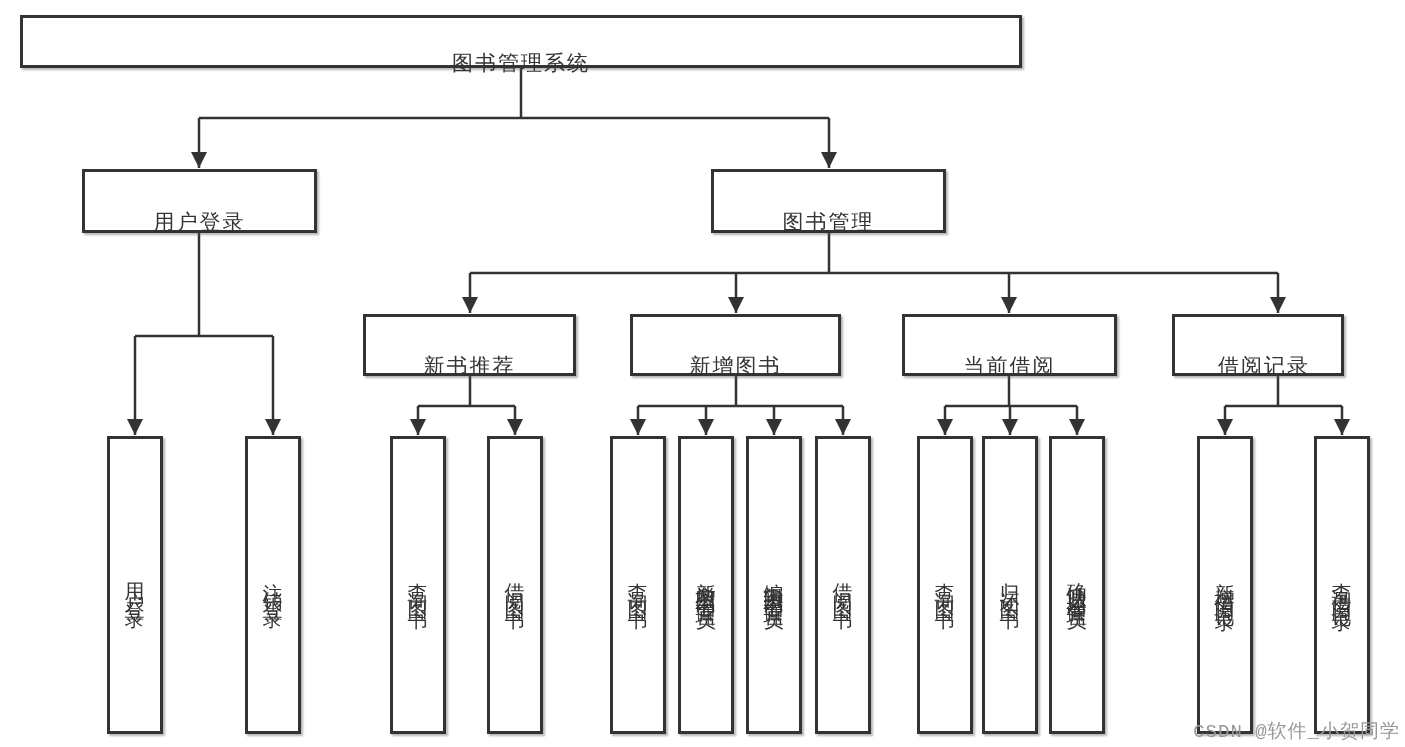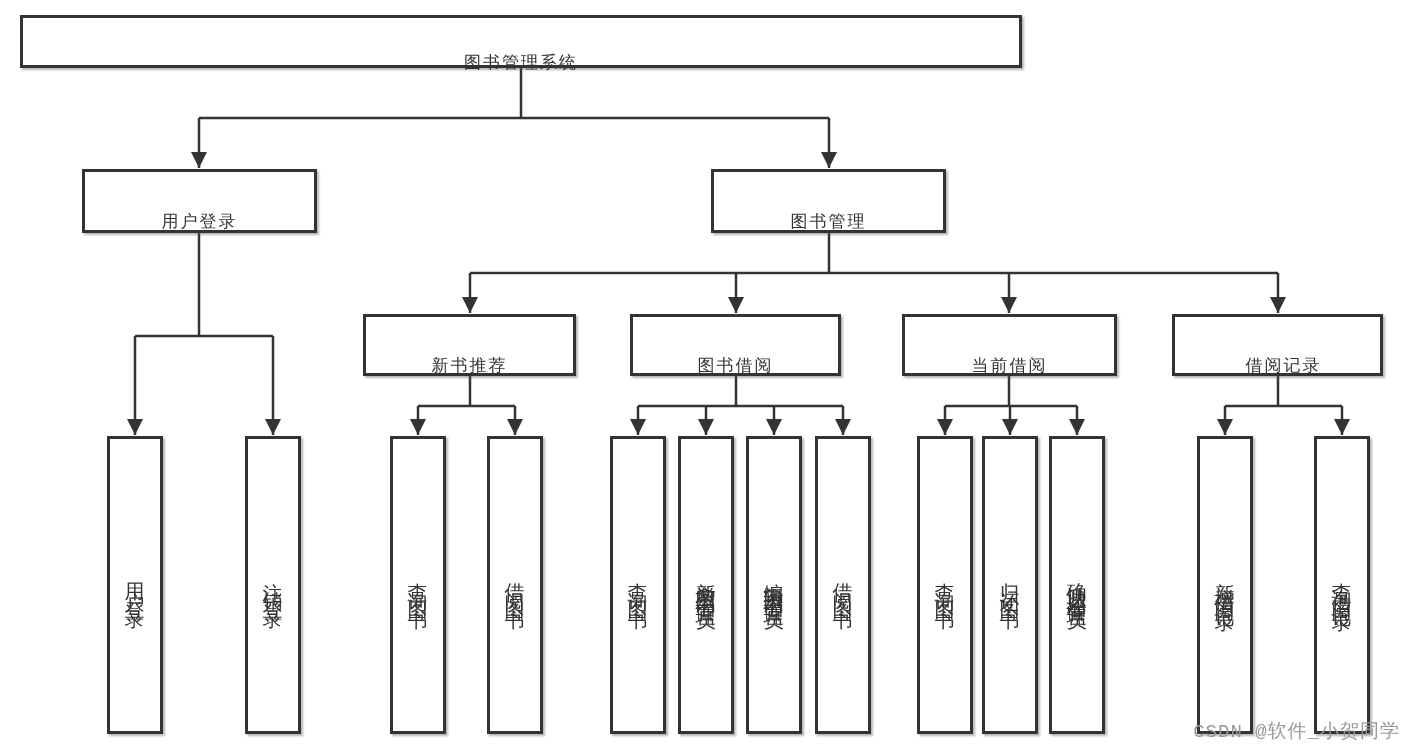--- a/index.html
+++ b/index.html
@@ -27,21 +27,21 @@
     background: #ffffff;
     border: 3px solid #333333;
     color: #333333;
     display: flex;
     align-items: center;
     justify-content: center;
     z-index: 1;
     box-shadow: 1.5px 1.5px 2px rgba(90,90,90,0.45);
   }
   .hlabel {
-    font-size: 17px;
+    font-size: 21px;
     letter-spacing: 2px;
     white-space: nowrap;
     line-height: 1;
     margin-top: 41px;
   }
   .leaf .vlabel {
     writing-mode: vertical-rl;
     text-orientation: mixed;
     font-size: 20px;
     letter-spacing: 9px;
@@ -123,26 +123,26 @@
     <span class="hlabel">用户登录</span>
   </div>
   <div class="box" style="left:711px; top:169px; width:235px; height:64px;">
     <span class="hlabel">图书管理</span>
   </div>
 
   <div class="box" style="left:363px; top:314px; width:213px; height:62px;">
     <span class="hlabel">新书推荐</span>
   </div>
   <div class="box" style="left:630px; top:314px; width:211px; height:62px;">
-    <span class="hlabel">图书借阅</span>
+    <span class="hlabel">新增图书</span>
   </div>
   <div class="box" style="left:902px; top:314px; width:215px; height:62px;text-align:right;">
     <span class="hlabel">当前借阅</span>
   </div>
-  <div class="box" style="left:1172px; top:314px; width:211px; height:62px;padding-left:12px;">
+  <div class="box" style="left:1172px; top:314px; width:172px; height:62px;padding-left:12px;">
     <span class="hlabel">借阅记录</span>
   </div>
 
   <div class="box leaf" style="left:107px; top:436px; width:56px; height:298px;">
     <span class="vlabel">用户登录</span>
   </div>
   <div class="box leaf" style="left:245px; top:436px; width:56px; height:298px;">
     <span class="vlabel">注销登录</span>
   </div>
   <div class="box leaf" style="left:390px; top:436px; width:56px; height:298px;">

